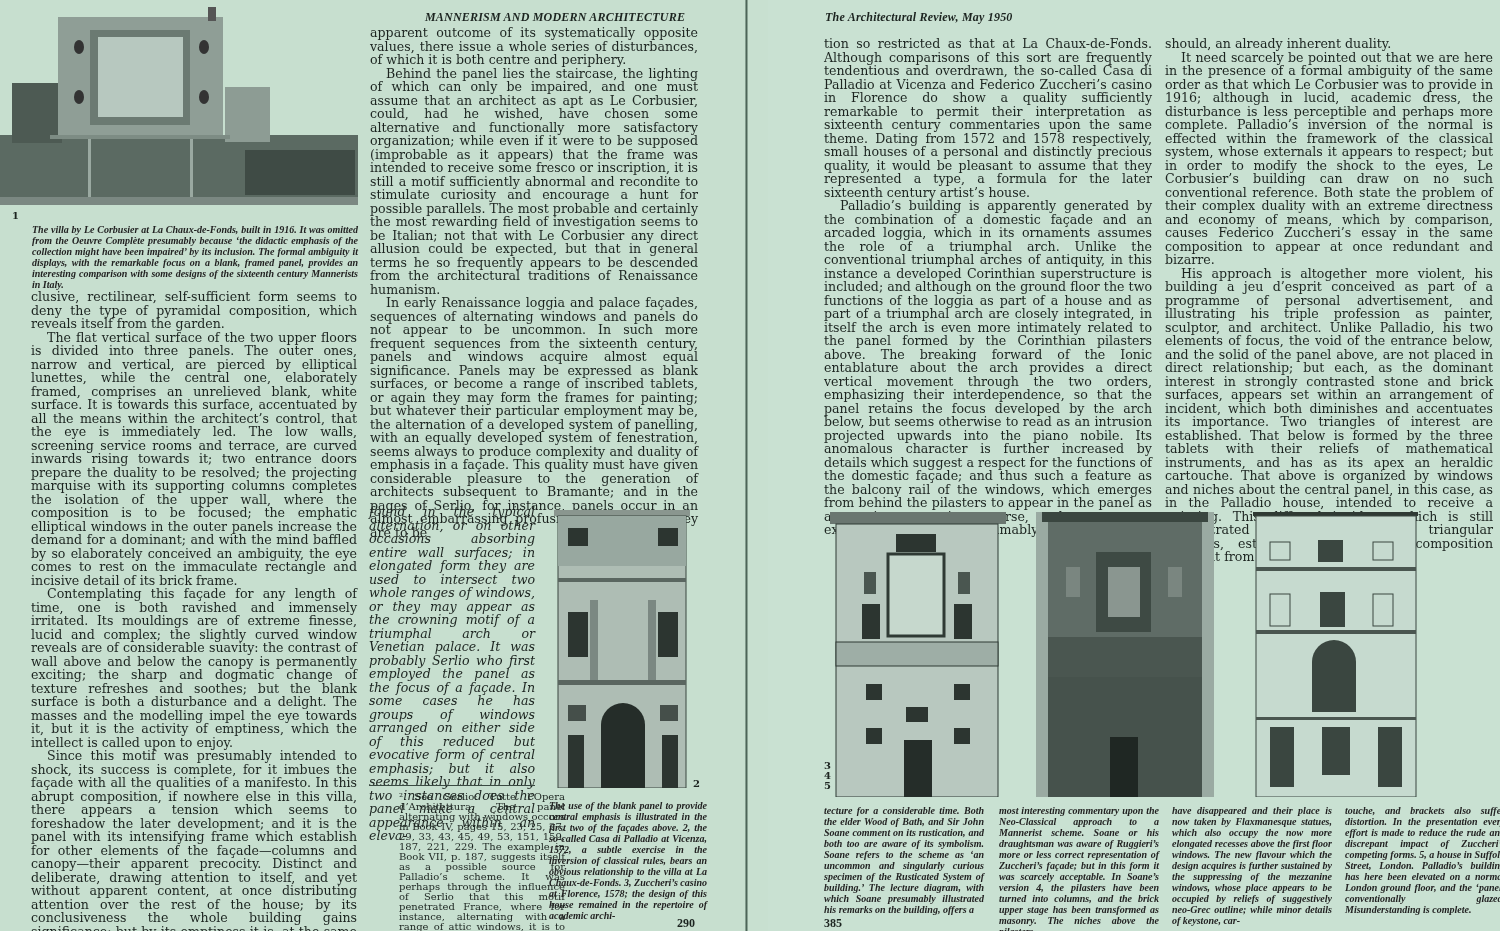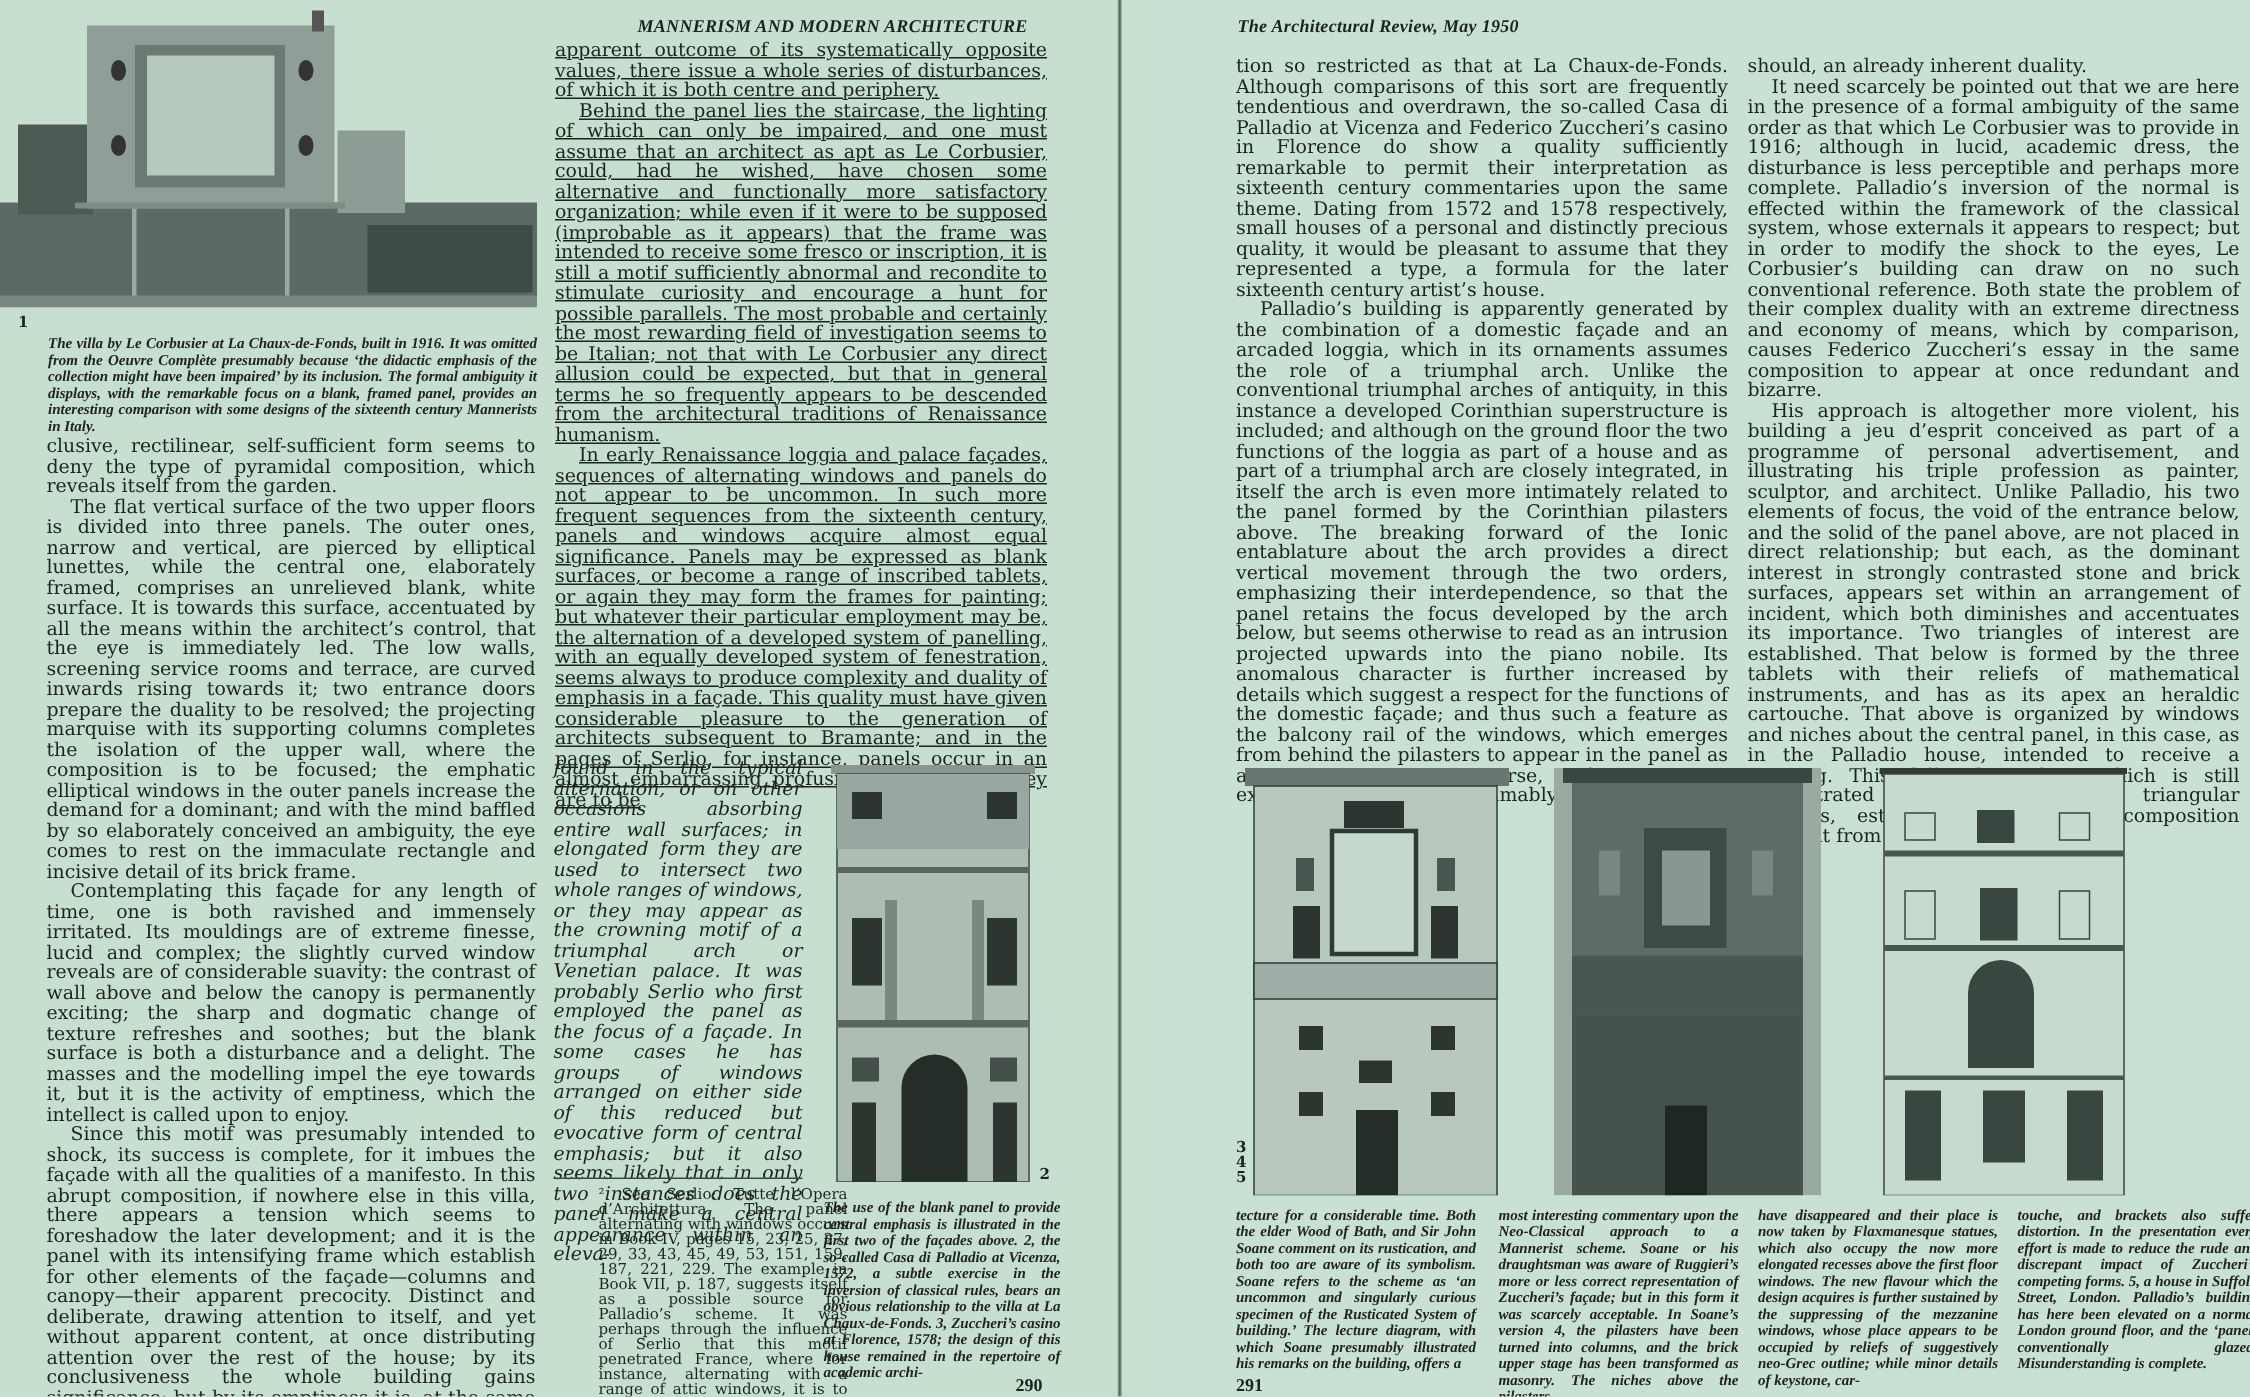--- a/index.html
+++ b/index.html
@@ -55,21 +55,21 @@
 
   <div class="running-head" style="left:425px;top:10px;text-align:center;">MANNERISM AND MODERN ARCHITECTURE</div>
 
   <div class="col" style="left:31px;top:290px;width:326px;">
     <p class="noindent">clusive, rectilinear, self-sufficient form seems to deny the type of pyramidal composition, which reveals itself from the garden.</p>
     <p>The flat vertical surface of the two upper floors is divided into three panels. The outer ones, narrow and vertical, are pierced by elliptical lunettes, while the central one, elaborately framed, comprises an unrelieved blank, white surface. It is towards this surface, accentuated by all the means within the architect’s control, that the eye is immediately led. The low walls, screening service rooms and terrace, are curved inwards rising towards it; two entrance doors prepare the duality to be resolved; the projecting marquise with its supporting columns completes the isolation of the upper wall, where the composition is to be focused; the emphatic elliptical windows in the outer panels increase the demand for a dominant; and with the mind baffled by so elaborately conceived an ambiguity, the eye comes to rest on the immaculate rectangle and incisive detail of its brick frame.</p>
     <p>Contemplating this façade for any length of time, one is both ravished and immensely irritated. Its mouldings are of extreme finesse, lucid and complex; the slightly curved window reveals are of considerable suavity: the contrast of wall above and below the canopy is permanently exciting; the sharp and dogmatic change of texture refreshes and soothes; but the blank surface is both a disturbance and a delight. The masses and the modelling impel the eye towards it, but it is the activity of emptiness, which the intellect is called upon to enjoy.</p>
     <p>Since this motif was presumably intended to shock, its success is complete, for it imbues the façade with all the qualities of a manifesto. In this abrupt composition, if nowhere else in this villa, there appears a tension which seems to foreshadow the later development; and it is the panel with its intensifying frame which establish for other elements of the façade—columns and canopy—their apparent precocity. Distinct and deliberate, drawing attention to itself, and yet without apparent content, at once distributing attention over the rest of the house; by its conclusiveness the whole building gains significance; but by its emptiness it is, at the same time, the problem in terms of which the whole building is stated. Thus, as an</p>
   </div>
 
-  <div class="col" style="left:370px;top:26px;width:328px;text-decoration:underline;">
+  <div class="col" style="left:370px;top:26px;width:328px;">
     <p class="noindent">apparent outcome of its systematically opposite values, there issue a whole series of disturbances, of which it is both centre and periphery.</p>
     <p>Behind the panel lies the staircase, the lighting of which can only be impaired, and one must assume that an architect as apt as Le Corbusier, could, had he wished, have chosen some alternative and functionally more satisfactory organization; while even if it were to be supposed (improbable as it appears) that the frame was intended to receive some fresco or inscription, it is still a motif sufficiently abnormal and recondite to stimulate curiosity and encourage a hunt for possible parallels. The most probable and certainly the most rewarding field of investigation seems to be Italian; not that with Le Corbusier any direct allusion could be expected, but that in general terms he so frequently appears to be descended from the architectural traditions of Renaissance humanism.</p>
     <p>In early Renaissance loggia and palace façades, sequences of alternating windows and panels do not appear to be uncommon. In such more frequent sequences from the sixteenth century, panels and windows acquire almost equal significance. Panels may be expressed as blank surfaces, or become a range of inscribed tablets, or again they may form the frames for painting; but whatever their particular employment may be, the alternation of a developed system of panelling, with an equally developed system of fenestration, seems always to produce complexity and duality of emphasis in a façade. This quality must have given considerable pleasure to the generation of architects subsequent to Bramante; and in the pages of Serlio, for instance, panels occur in an almost embarrassing profusion.² Sometimes they are to be</p>
   </div>
 
   <div class="col" style="left:369px;top:505px;width:166px;font-style:italic;">
     <p class="noindent">found in the typical alternation, or on other occasions absorbing entire wall surfaces; in elongated form they are used to intersect two whole ranges of windows, or they may appear as the crowning motif of a triumphal arch or Venetian palace. It was probably Serlio who first employed the panel as the focus of a façade. In some cases he has groups of windows arranged on either side of this reduced but evocative form of central emphasis; but it also seems likely that in only two instances does the panel make a central appearance within an eleva-</p>
   </div>
 
   <div class="footnote-rule" style="left:369px;top:785px;width:166px;"></div>
@@ -173,14 +173,14 @@
       <rect x="74" y="215" width="28" height="48" fill="#3a4640"></rect>
       <rect x="130" y="215" width="24" height="60" fill="#3a4640"></rect>
     </svg>
   </div>
 
   <div class="caption" style="left:56px;top:805px;width:160px;">tecture for a considerable time. Both the elder Wood of Bath, and Sir John Soane comment on its rustication, and both too are aware of its symbolism. Soane refers to the scheme as ‘an uncommon and singularly curious specimen of the Rusticated System of building.’ The lecture diagram, with which Soane presumably illustrated his remarks on the building, offers a</div>
   <div class="caption" style="left:231px;top:805px;width:160px;">most interesting commentary upon the Neo-Classical approach to a Mannerist scheme. Soane or his draughtsman was aware of Ruggieri’s more or less correct representation of Zuccheri’s façade; but in this form it was scarcely acceptable. In Soane’s version 4, the pilasters have been turned into columns, and the brick upper stage has been transformed as masonry. The niches above the pilasters</div>
   <div class="caption" style="left:404px;top:805px;width:160px;">have disappeared and their place is now taken by Flaxmanesque statues, which also occupy the now more elongated recesses above the first floor windows. The new flavour which the design acquires is further sustained by the suppressing of the mezzanine windows, whose place appears to be occupied by reliefs of suggestively neo-Grec outline; while minor details of keystone, car-</div>
   <div class="caption" style="left:577px;top:805px;width:160px;">touche, and brackets also suffer distortion. In the presentation every effort is made to reduce the rude and discrepant impact of Zuccheri’s competing forms. 5, a house in Suffolk Street, London. Palladio’s building has here been elevated on a normal London ground floor, and the ‘panel’ conventionally glazed. Misunderstanding is complete.</div>
 
-  <div class="page-num" style="left:56px;top:916px;">291</div>
+  <div class="page-num" style="left:56px;top:916px;">385</div>
 </div>
 
 </body></html>

